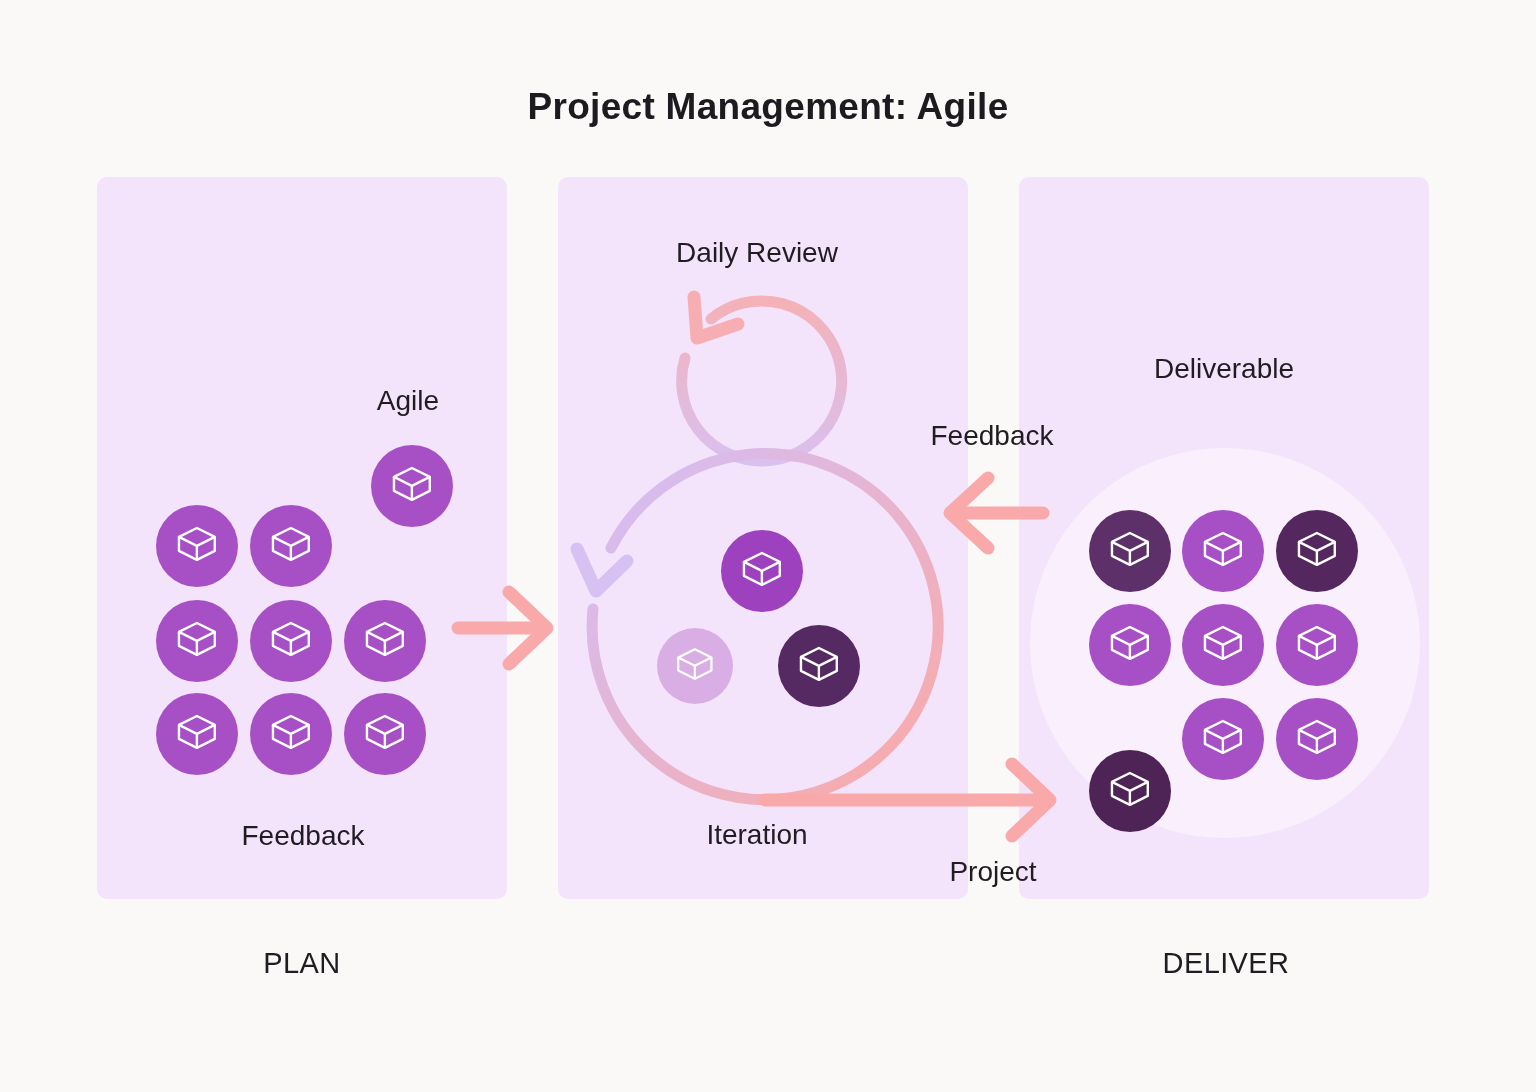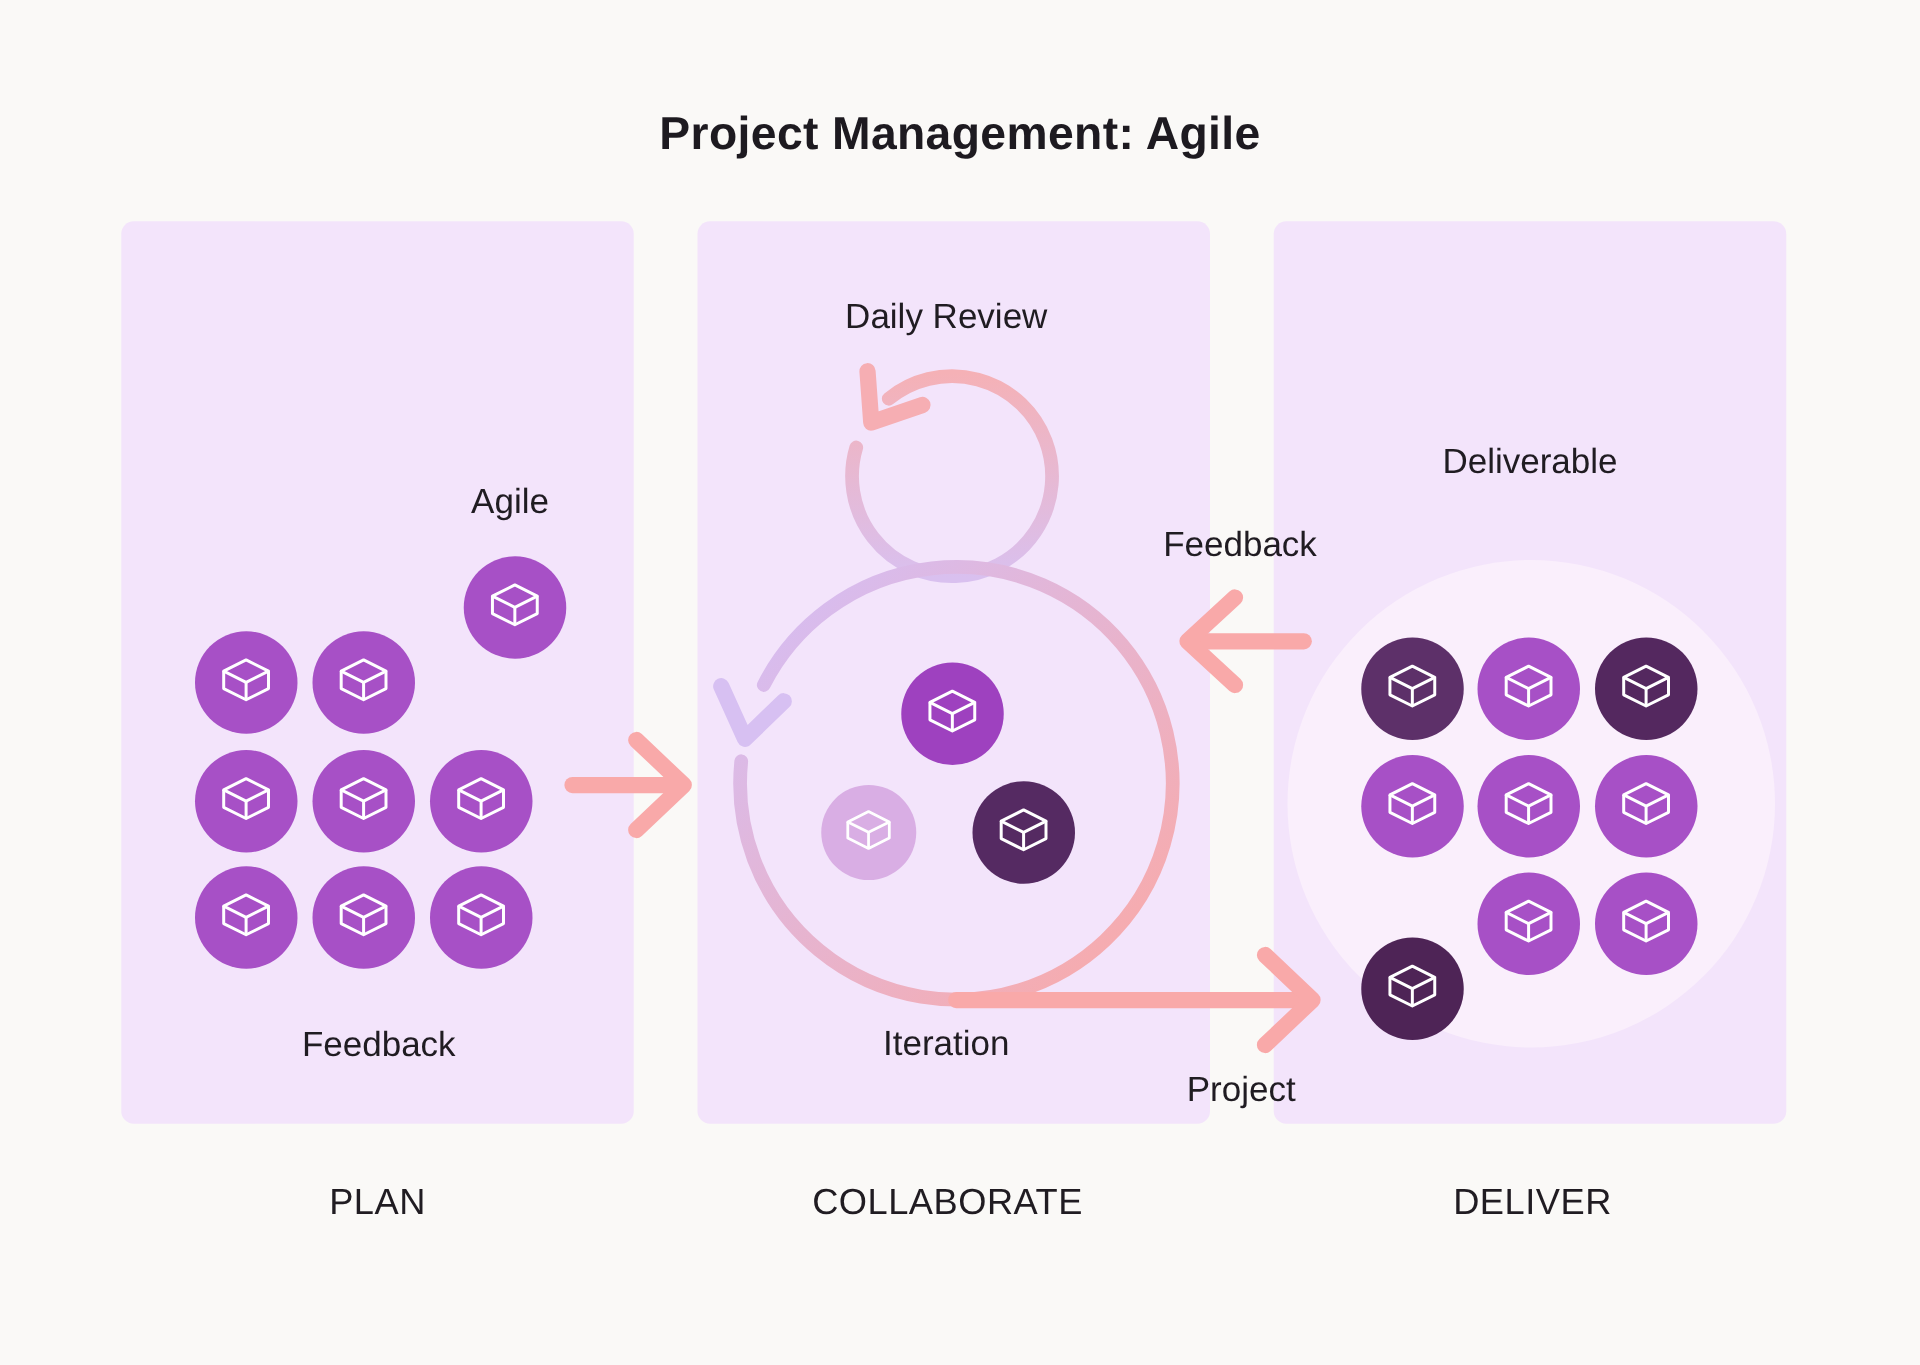--- a/index.html
+++ b/index.html
@@ -109,21 +109,20 @@
     <path d="M10 19 L10 33 L28 42 L46 33 L46 19" stroke="#ffffff" stroke-width="2.4" stroke-linejoin="round"></path>
     <path d="M28 28 L28 42" stroke="#ffffff" stroke-width="2.4" stroke-linejoin="round"></path>
   </svg>
       </div>
     </div>
 </div>
 
 <div class="panel" id="panel-collab">
   <div class="lbl" style="left:199px;top:76px">Daily Review</div>
   <div class="lbl" style="left:199px;top:658px">Iteration</div>
-  <div class="lbl stage" style="left:200px;top:786px">COLLABORATE</div>
   <div id="collab-circles">
       <div class="circle" style="left: 163px; top: 353px; width: 82px; height: 82px; background: rgb(158, 65, 191);">
         <svg viewBox="0 0 56 56" fill="none" xmlns="http://www.w3.org/2000/svg" aria-hidden="true">
     <path d="M28 10 L46 19 L28 28 L10 19 Z" stroke="#ffffff" stroke-width="2.4" stroke-linejoin="round"></path>
     <path d="M10 19 L10 33 L28 42 L46 33 L46 19" stroke="#ffffff" stroke-width="2.4" stroke-linejoin="round"></path>
     <path d="M28 28 L28 42" stroke="#ffffff" stroke-width="2.4" stroke-linejoin="round"></path>
   </svg>
       </div>
       <div class="circle" style="left: 99px; top: 451px; width: 76px; height: 76px; background: rgb(217, 174, 228);">
         <svg viewBox="0 0 56 56" fill="none" xmlns="http://www.w3.org/2000/svg" aria-hidden="true">

